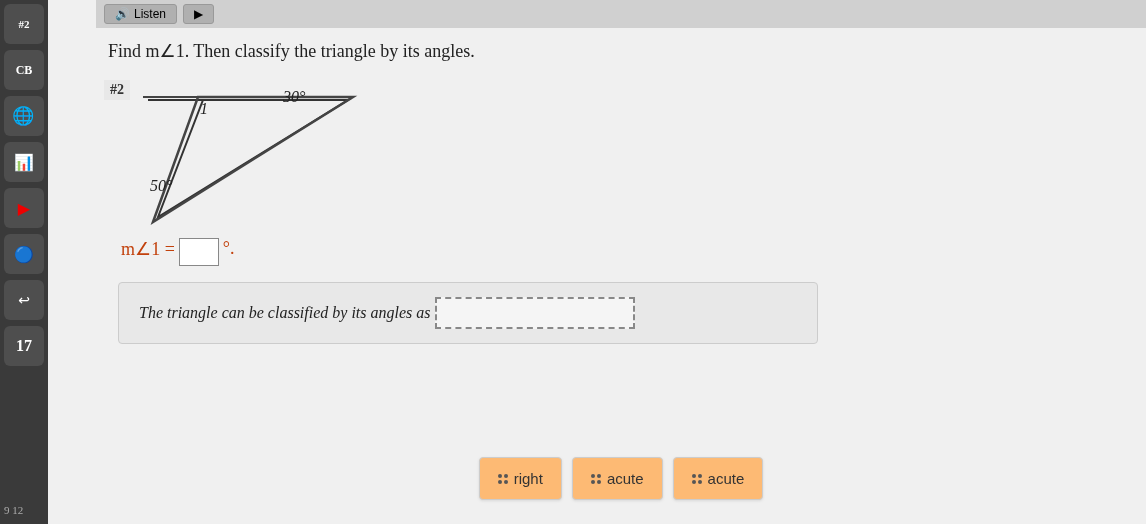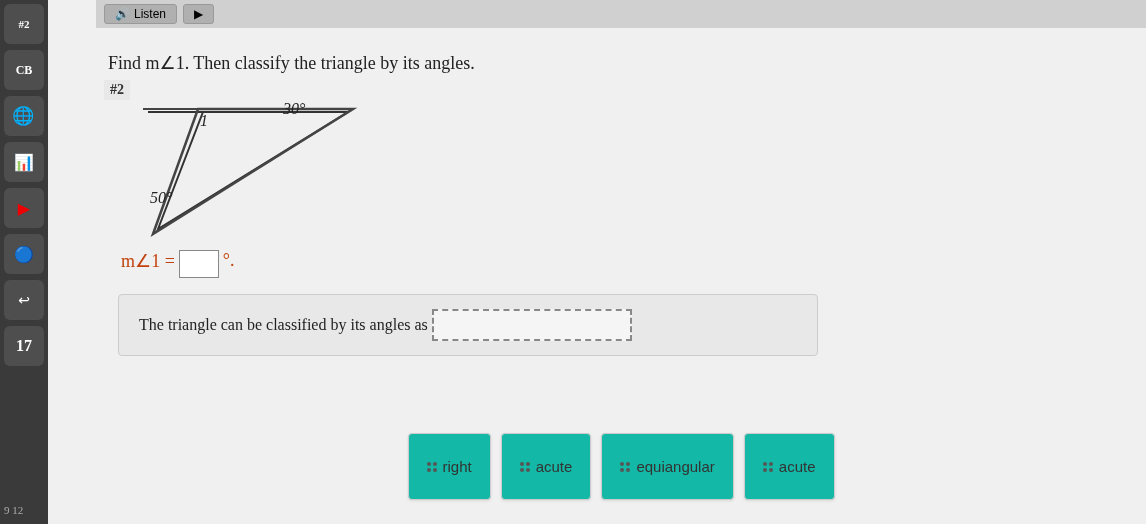--- a/index.html
+++ b/index.html
@@ -130,20 +130,21 @@
       align-items: center;
       gap: 4px;
       font-size: 16px;
       color: #222;
       margin-left: 10px;
       background: #e8e8e8;
       border: 1px solid #ccc;
       border-radius: 4px;
       padding: 14px 20px;
       max-width: 700px;
+      font-style: italic;
     }
 
     .classification-box {
       display: inline-block;
       width: 200px;
       height: 32px;
       border: 2px dashed #888;
       background: #f5f5f5;
       vertical-align: middle;
     }
@@ -157,24 +158,24 @@
       position: absolute;
       bottom: 24px;
       left: 48px;
       right: 0;
     }
 
     .choice-btn {
       display: flex;
       align-items: center;
       gap: 6px;
-      background: #14b8a6;
+      background: #fdba74;
       border: 1px solid #ccc;
       border-radius: 4px;
-      padding: 24px 18px;
+      padding: 12px 18px;
       font-size: 15px;
       cursor: pointer;
       color: #333;
       box-shadow: 0 1px 3px rgba(0,0,0,0.1);
     }
 
     .dots-icon {
       display: inline-grid;
       grid-template-columns: 4px 4px;
       gap: 2px;
@@ -247,21 +248,21 @@
       <span>🔊</span>
       <span>Listen</span>
     </button>
     <button class="top-bar-btn">
       <span>▶</span>
     </button>
   </div>
 
   <div class="problem-number">#2</div>
 
-  <div class="instruction-text" style="margin-top:24px;font-family:Liberation Serif, serif;">Find m∠1. Then classify the triangle by its angles.</div>
+  <div class="instruction-text" style="margin-top:12px;font-family:Liberation Serif, serif;">Find m∠1. Then classify the triangle by its angles.</div>
 
   <div class="diagram-area" style="margin-top:4px;">
     <svg class="triangle-svg" width="230" height="150" viewBox="0 0 230 150">
 
       <polygon points="20,135 65,18 210,18" fill="none" stroke="#333" stroke-width="2"></polygon>
 
       <line x1="65" y1="18" x2="10" y2="18" stroke="#333" stroke-width="2"></line>
 
     </svg>
 
@@ -307,26 +308,17 @@
       </span>
       <span>acute</span>
     </button>
     <button class="choice-btn">
       <span class="dots-icon">
         <span class="dot"></span>
           <span class="dot"></span>
         <span class="dot"></span>
           <span class="dot"></span>
       </span>
-      <span>equiangular</span>
-    </button>
-    <button class="choice-btn">
-      <span class="dots-icon">
-        <span class="dot"></span>
-          <span class="dot"></span>
-        <span class="dot"></span>
-          <span class="dot"></span>
-      </span>
       <span>acute</span>
     </button>
   </div>
 
 </div>
 
 </body></html>

